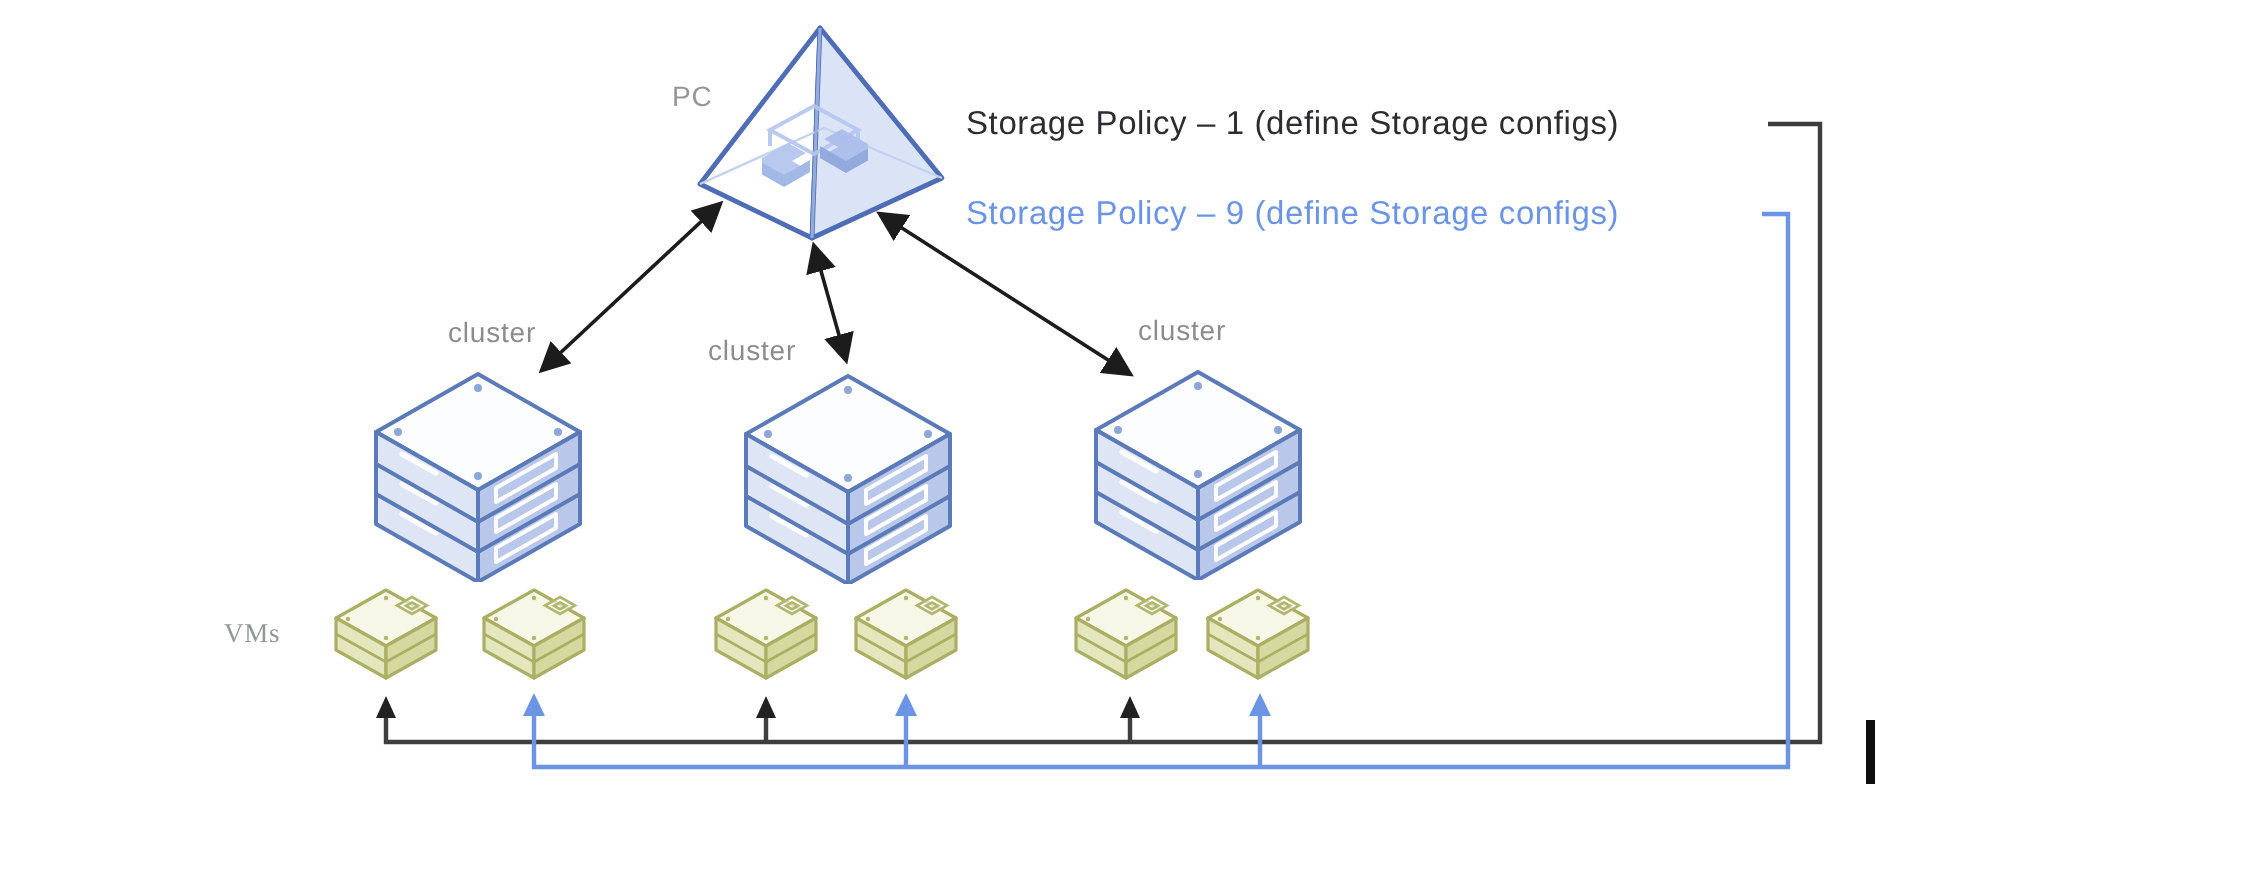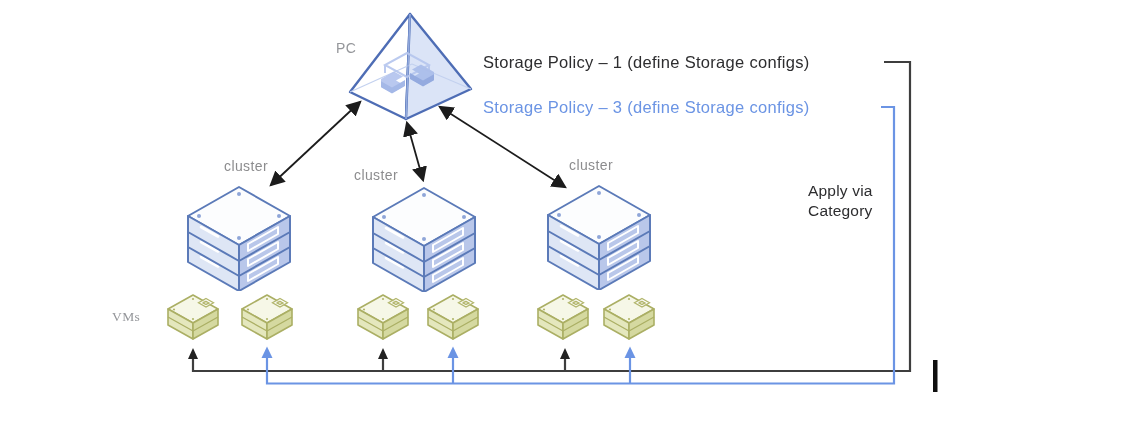--- a/index.html
+++ b/index.html
@@ -144,20 +144,16 @@
 
   <div class="lbl lbl-gray" style="left:336px; top:40px;">PC</div>
 
   <div class="lbl lbl-cluster" style="left:224px; top:158px;">cluster</div>
   <div class="lbl lbl-cluster" style="left:354px; top:167px;">cluster</div>
   <div class="lbl lbl-cluster" style="left:569px; top:157px;">cluster</div>
 
   <div class="lbl lbl-gray" style="left:112px; top:309px; font-size:13.5px;font-family:Liberation Serif, serif;">VMs</div>
 
   <div class="lbl lbl-policy1" style="left:483px; top:53px;">Storage Policy – 1 (define Storage configs)</div>
-  <div class="lbl lbl-policy2" style="left:483px; top:98px;">Storage Policy – 3 (define Storage configs)</div>
+  <div class="lbl lbl-policy2" style="left:483px; top:98px;">Storage Policy – 9 (define Storage configs)</div>
 
-  <div class="lbl lbl-apply" style="left:808px; top:181px;">
-    <div>Apply via</div>
-    <div>Category</div>
-  </div>
 
 </div>
 
 </body></html>

